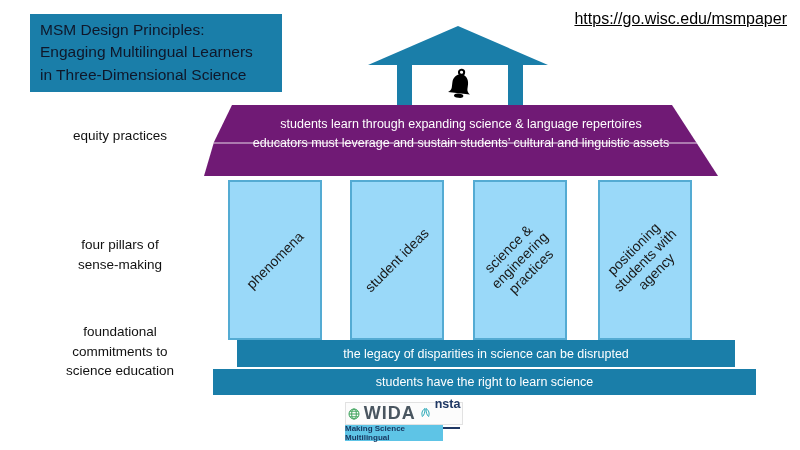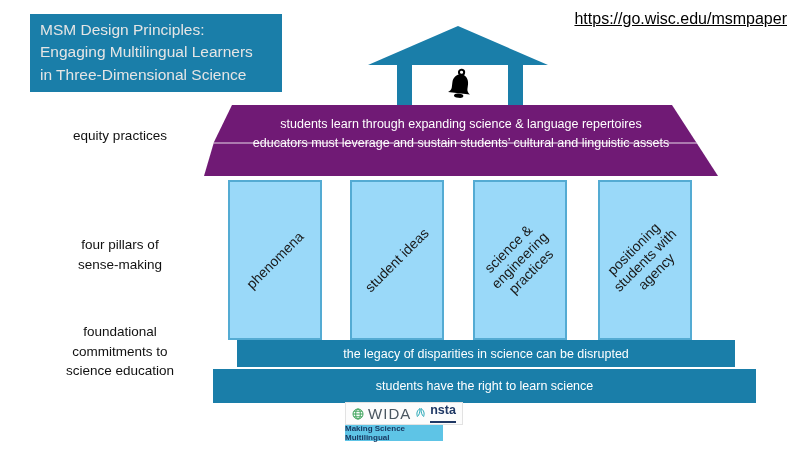--- a/index.html
+++ b/index.html
@@ -8,21 +8,21 @@
     font-family:"Liberation Sans", sans-serif;
     background:#ffffff;
     position:relative;
     overflow:hidden;
   }
   .abs { position:absolute; }
 
   
   .title-card {
     left:30px; top:14px; width:252px; height:78px;
-    background:#1a7ea9; color:#e5e5e5;
+    background:#1a7ea9; color:#0f172a;
     padding:5px 10px;
     font-size:15.5px; line-height:1.45;
   }
 
   
   .paper-link {
     right:13px; top:10px;
     font-size:16px; color:#000000;
     text-decoration:underline;
     cursor:pointer;
@@ -66,39 +66,39 @@
   .pillar-3 { left:473px; } .pillar-4 { left:598px; }
 
   
   .base-band {
     background:#1a7ea9; color:#ffffff;
     display:flex; align-items:center; justify-content:center;
     font-size:12.5px;
     margin-left:15px;
   }
   .base-1 { left:222px; top:340px; width:498px; height:27px; }
-  .base-2 { left:198px; top:369px; width:543px; height:34px; }
+  .base-2 { left:198px; top:369px; width:543px; height:26px; }
 
   
   .side-label {
     color:#111111; font-size:13.5px; text-align:center;
     white-space:pre-line; line-height:1.45;
   }
   .label-equity { left:45px; top:126px; width:150px; }
   .label-pillars { left:45px; top:235px; width:150px; }
   .label-foundational { left:35px; top:322px; width:170px; }
 
   
   .logo-box {
     left:345px; top:402px; width:118px; height:23px;
     background:#fcfcfc; border:1px solid #e2e2e2;
     display:flex; align-items:center; justify-content:center; gap:4px;
   }
-  .wida-text { font-size:15px; font-weight:400; letter-spacing:1px; color:#4a5660; }
-  .nsta-text { font-size:12.5px; font-weight:700; color:#1f3864; border-bottom:2px solid #1f3864; line-height:1; padding-bottom:4px; }
+  .wida-text { font-size:18px; font-weight:700; letter-spacing:1px; color:#4a5660; }
+  .nsta-text { font-size:12.5px; font-weight:700; color:#1f3864; border-bottom:2px solid #1f3864; line-height:1; padding-bottom:17px; }
   .tagline-bar {
     left:345px; top:425px; width:98px; height:16px;
     background:#5ec4e6;
     display:flex; align-items:center; justify-content:center;
   }
   .tagline-text { font-size:8px; font-weight:700; color:#17365f; }
 </style>
 </head>
 <body>
 

